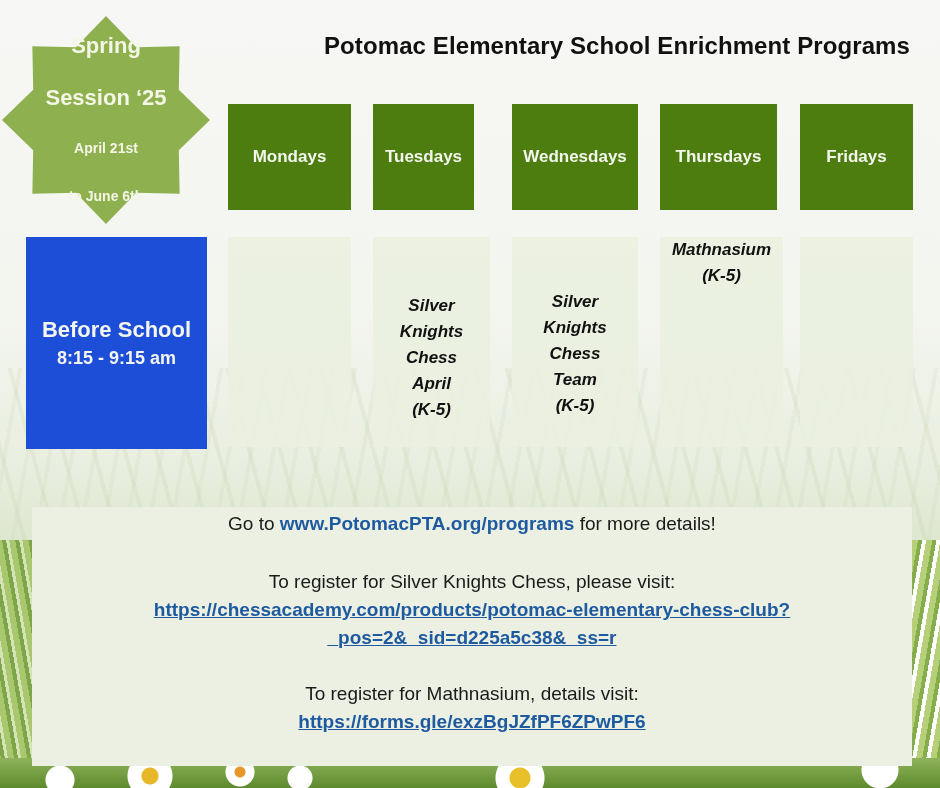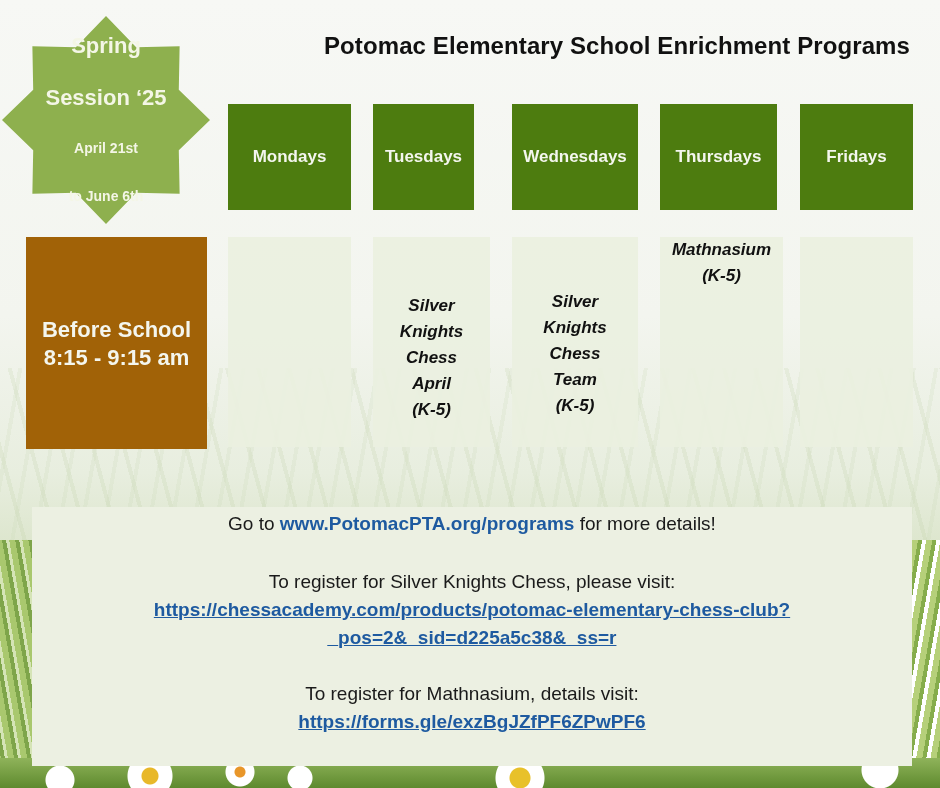--- a/index.html
+++ b/index.html
@@ -55,26 +55,26 @@
     font-size:24px; font-weight:bold; color:#111; letter-spacing:0.1px;
   }
   .day-header {
     position:absolute; top:104px; height:106px;
     background:#4d7c0f; color:#f4f6ee;
     display:flex; align-items:center; justify-content:center;
     font-size:17px; font-weight:bold;
   }
   .row-label {
     position:absolute; left:26px; top:237px; width:181px; height:212px;
-    background:#a16207; color:#f4f6ee; text-align:center;
+    background:#1d4ed8; color:#f4f6ee; text-align:center;
     display:flex; flex-direction:column; align-items:center; justify-content:center;
     font-weight:bold;
   }
   .row-label .title { font-size:22px; line-height:30px; }
-  .row-label .time { font-size:22px; line-height:26px; }
+  .row-label .time { font-size:18px; line-height:26px; }
   .cell {
     position:absolute; top:237px; height:210px;
     background:rgba(234,240,224,0.92);
     display:flex; flex-direction:column; align-items:center; justify-content:center;
     text-align:center; color:#111; font-weight:bold; font-size:17px; line-height:26px;font-style:italic;
   }
   .info-box {
     position:absolute; left:32px; top:507px; width:880px; height:259px;
     background:#ecf0e2;
     text-align:center; color:#1a1a1a; font-size:19px;

